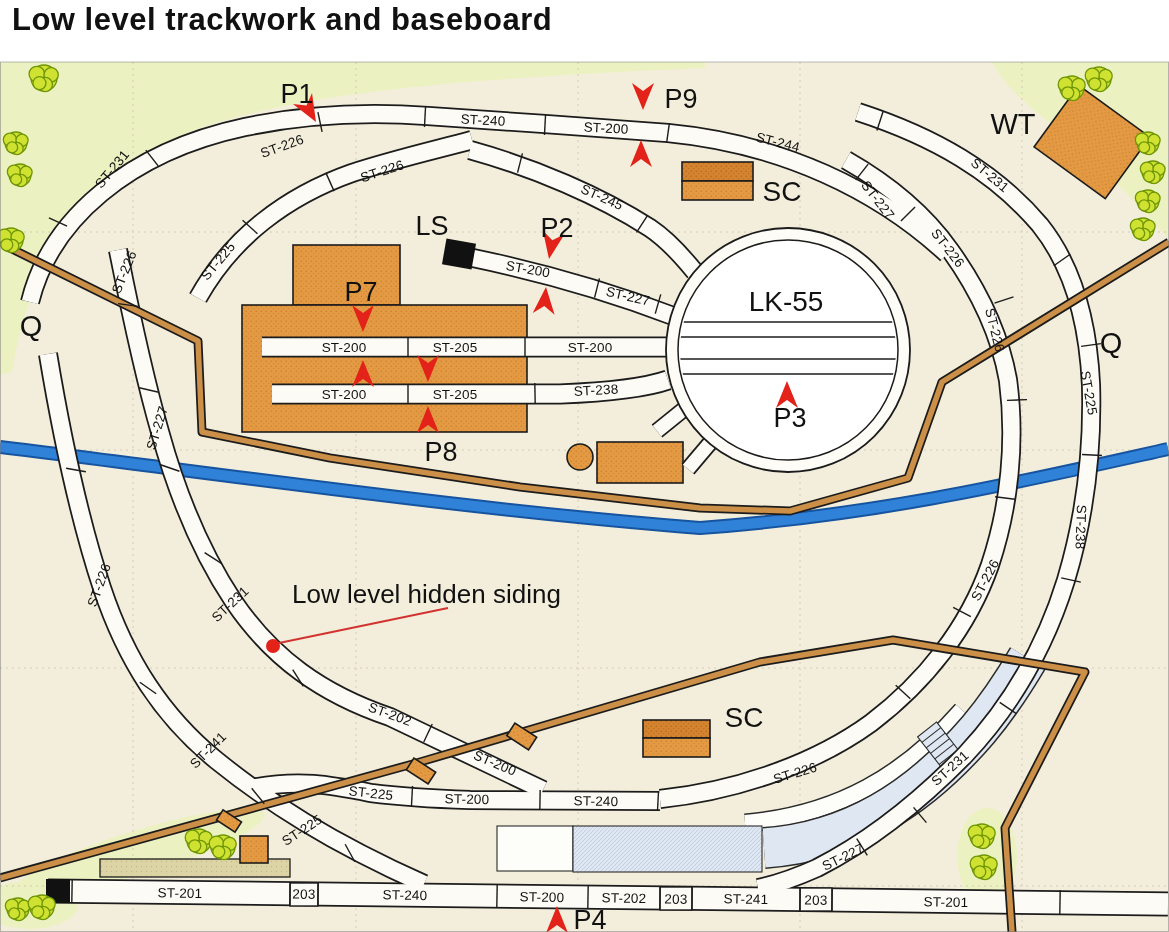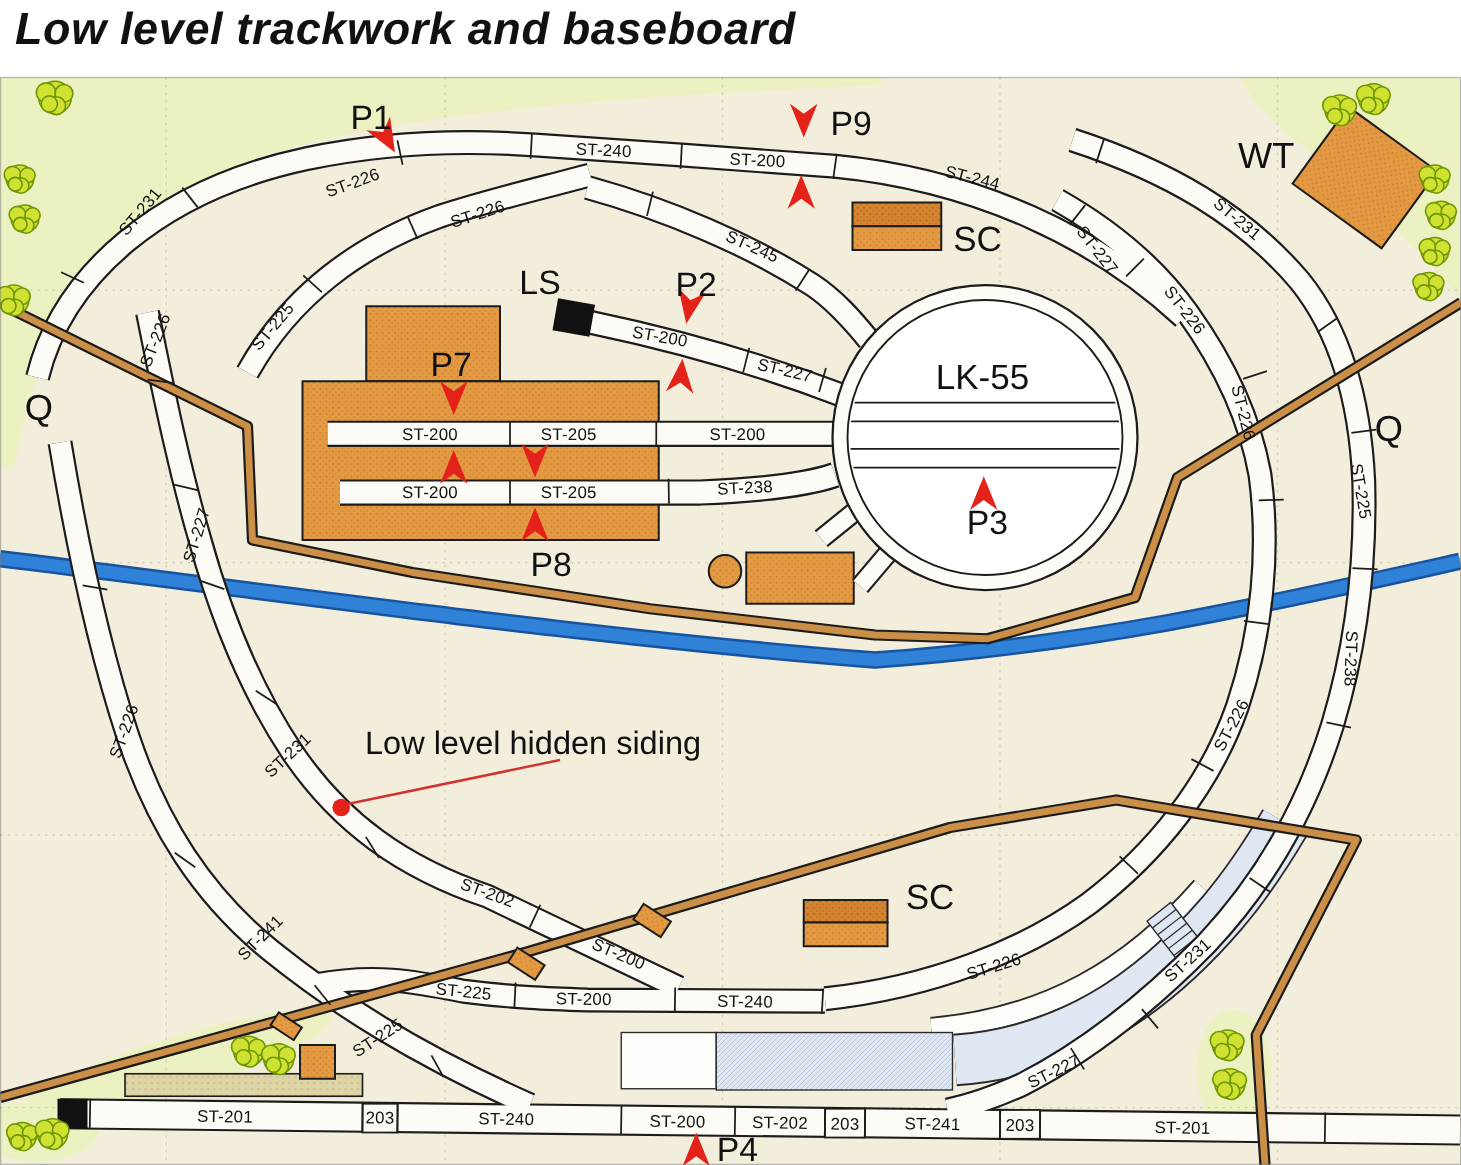--- a/index.html
+++ b/index.html
@@ -3,21 +3,21 @@
 <meta charset="utf-8">
 <style>
   :root{
     --bg:#f3eedb; --panel-top:#ffffff; --outline:#1c1c1c; --trackfill:#fcfbf5;
     --brown:#cc8f47; --river:#2f82d8; --riveredge:#17549f; --red:#e32219;
     --tree:#cfe231; --treestroke:#6f9606; --tint:#ecf1c2; --grid:#c6c0a6; --ink:#111111;
   }
   html,body{margin:0;padding:0;background:#fff;}
   .page{position:relative;width:1169px;height:932px;background:var(--panel-top);overflow:hidden;
         font-family:"Liberation Sans",sans-serif;}
-  .title{position:absolute;top:2px;left:12px;margin:0;font-size:36px;font-style:italic;
+  .title{position:absolute;top:2px;left:12px;margin:0;font-size:31px;
          font-weight:700;letter-spacing:.5px;color:var(--ink);}
   svg{position:absolute;top:0;left:0;}
   .band-o{fill:none;stroke:var(--outline);stroke-width:20;}
   .band-f{fill:none;stroke:var(--trackfill);stroke-width:16.5;}
   .band-o.thin{stroke-width:21;} .band-f.thin{stroke-width:17.5;}
   .band-o.row2{stroke-width:25;} .band-f.row2{stroke-width:21.5;}
   .band-o.stub{stroke-width:17;} .band-f.stub{stroke-width:13.5;}
   .tlabel{font-size:13.5px;fill:var(--ink);text-anchor:middle;letter-spacing:.2px;}
   .plabel{fill:var(--ink);text-anchor:middle;}
   .alabel{fill:var(--ink);text-anchor:start;}

